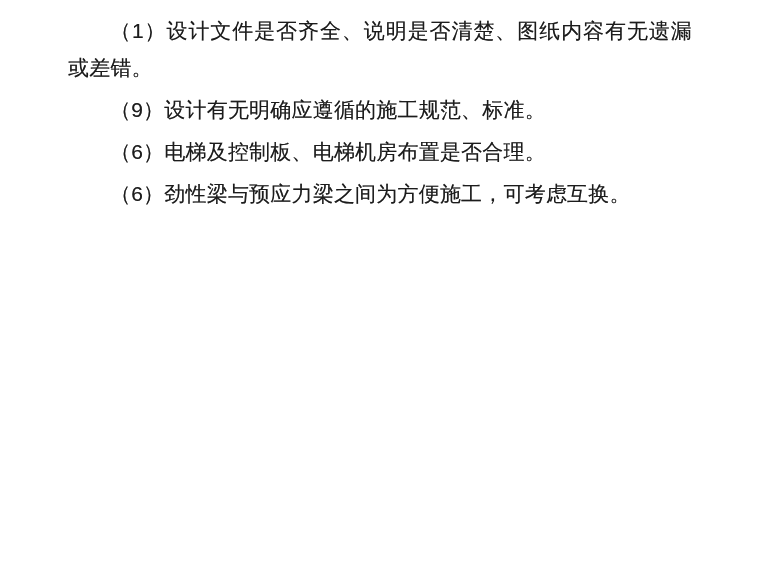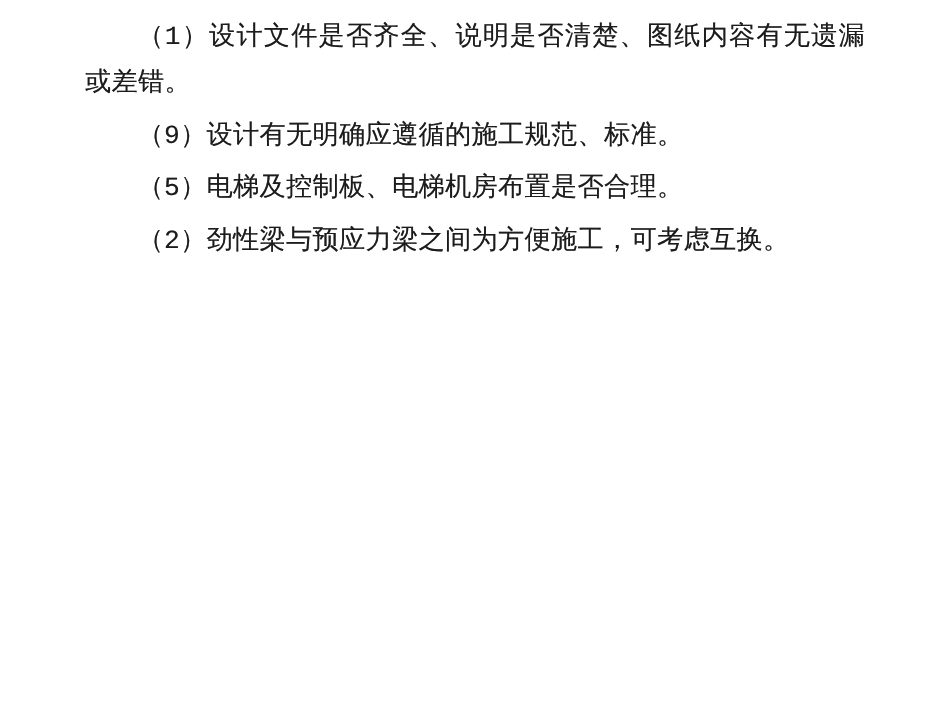--- a/index.html
+++ b/index.html
@@ -11,35 +11,35 @@
     width: 760px;
     height: 570px;
     overflow: hidden;
   }
   .page {
     box-sizing: border-box;
     width: 760px;
     height: 504px;
     padding: 12px 68px 0 68px;
     background: #ffffff;
-    font-family: Liberation Mono, monospace;
+    font-family: Liberation Sans, sans-serif;
     font-size: 21px;
     line-height: 37px;
     color: #1c1c1c;
     
     text-shadow: 0 0 0.4px rgba(30,30,30,0.55);
   }
   .page p {
     margin: 0 0 5px 0;
     text-indent: 2em;
     text-align: justify;
     letter-spacing: 0.2px;
   }
 </style>
 </head>
 <body>
 
 <div class="page">
   <p>（1）设计文件是否齐全、说明是否清楚、图纸内容有无遗漏或差错。</p>
   <p>（9）设计有无明确应遵循的施工规范、标准。</p>
-  <p>（5）电梯及控制板、电梯机房布置是否合理。</p>
-  <p>（2）劲性梁与预应力梁之间为方便施工，可考虑互换。</p>
+  <p>（6）电梯及控制板、电梯机房布置是否合理。</p>
+  <p>（6）劲性梁与预应力梁之间为方便施工，可考虑互换。</p>
 </div>
 
 </body></html>

